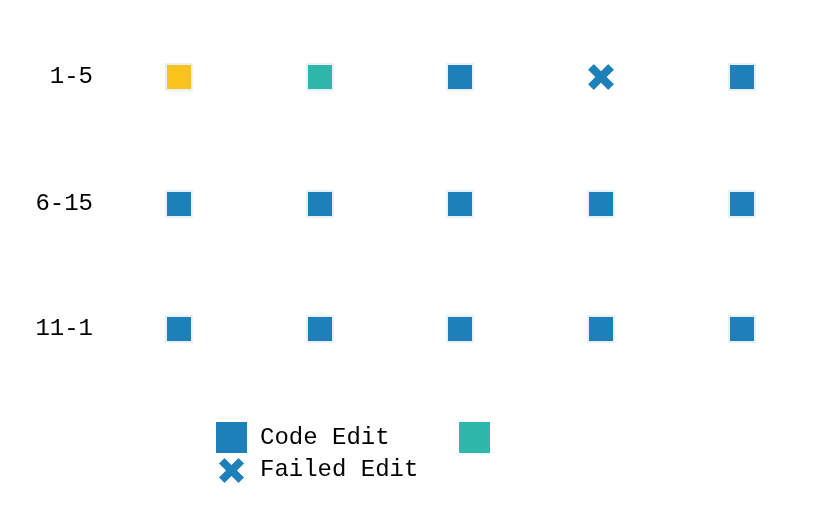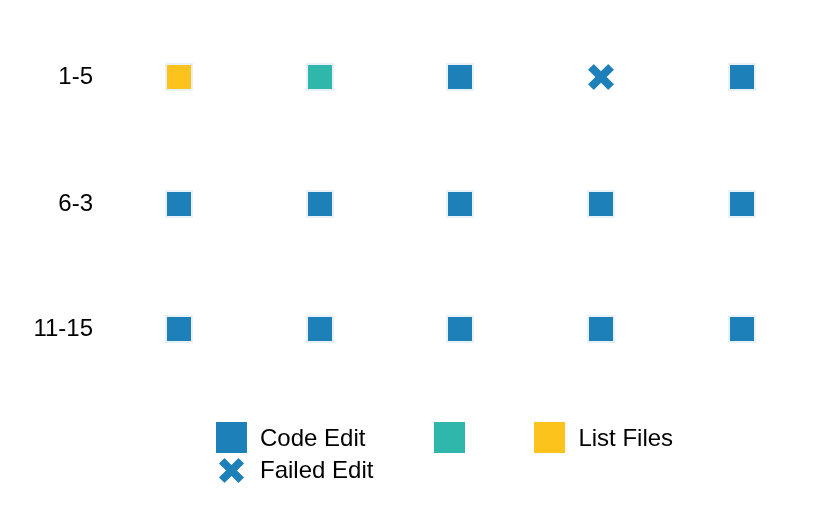--- a/index.html
+++ b/index.html
@@ -2,21 +2,21 @@
 <html><head>
 <meta charset="utf-8">
 <style>
   html, body { margin: 0; padding: 0; background: #ffffff; }
   .figure {
     position: relative;
     width: 825px;
     height: 516px;
     background: #ffffff;
     overflow: hidden;
-    font-family: Liberation Sans, sans-serif;
+    font-family: Liberation Mono, monospace;
   }
   .plot { position: absolute; inset: 0; }
   .tick-label {
     position: absolute;
     left: 0;
     width: 93px;
     text-align: right;
     font-size: 24px;
     color: #000000;
     transform: translateY(-52%);
@@ -67,37 +67,37 @@
       <div class="plot-mark" style="left: 601px; top: 77px;">
         <div class="xmark">
           <svg width="32" height="32" viewBox="0 0 32 32">
             <polygon points="8.79,2 16,9.21 23.21,2 30,8.79 22.79,16 30,23.21 23.21,30 16,22.79 8.79,30 2,23.21 9.21,16 2,8.79" fill="#1E80B9" stroke="#ffffff" stroke-width="1.6"></polygon>
           </svg>
         </div>
       </div>
       <div class="plot-mark" style="left: 742px; top: 77px;">
         <div class="sq halo" style="width: 24px; height: 24px; background: rgb(30, 128, 185);"></div>
       </div>
-      <div class="tick-label" style="top: 204px;">6-3</div>
+      <div class="tick-label" style="top: 204px;">6-15</div>
       <div class="plot-mark" style="left: 179px; top: 204px;">
         <div class="sq halo" style="width: 24px; height: 24px; background: rgb(30, 128, 185);"></div>
       </div>
       <div class="plot-mark" style="left: 320px; top: 204px;">
         <div class="sq halo" style="width: 24px; height: 24px; background: rgb(30, 128, 185);"></div>
       </div>
       <div class="plot-mark" style="left: 460px; top: 204px;">
         <div class="sq halo" style="width: 24px; height: 24px; background: rgb(30, 128, 185);"></div>
       </div>
       <div class="plot-mark" style="left: 601px; top: 204px;">
         <div class="sq halo" style="width: 24px; height: 24px; background: rgb(30, 128, 185);"></div>
       </div>
       <div class="plot-mark" style="left: 742px; top: 204px;">
         <div class="sq halo" style="width: 24px; height: 24px; background: rgb(30, 128, 185);"></div>
       </div>
-      <div class="tick-label" style="top: 329px;">11-15</div>
+      <div class="tick-label" style="top: 329px;">11-1</div>
       <div class="plot-mark" style="left: 179px; top: 329px;">
         <div class="sq halo" style="width: 24px; height: 24px; background: rgb(30, 128, 185);"></div>
       </div>
       <div class="plot-mark" style="left: 320px; top: 329px;">
         <div class="sq halo" style="width: 24px; height: 24px; background: rgb(30, 128, 185);"></div>
       </div>
       <div class="plot-mark" style="left: 460px; top: 329px;">
         <div class="sq halo" style="width: 24px; height: 24px; background: rgb(30, 128, 185);"></div>
       </div>
       <div class="plot-mark" style="left: 601px; top: 329px;">
@@ -109,24 +109,20 @@
     </div>
   <div class="legend" id="legend">
       <div class="legend-row">
         <div class="legend-entry">
           <div class="sq" style="width: 31px; height: 31px; background: rgb(30, 128, 185);"></div>
           <span class="legend-label">Code Edit</span>
         </div>
         <div class="legend-entry">
           <div class="sq" style="width: 31px; height: 31px; background: rgb(47, 183, 172);"></div>
         </div>
-        <div class="legend-entry">
-          <div class="sq" style="width: 31px; height: 31px; background: rgb(253, 195, 29);"></div>
-          <span class="legend-label">List Files</span>
-        </div>
       </div>
       <div class="legend-row">
         <div class="legend-entry">
           <div class="xmark">
             <svg width="31" height="31" viewBox="0 0 32 32">
               <polygon points="8.79,2 16,9.21 23.21,2 30,8.79 22.79,16 30,23.21 23.21,30 16,22.79 8.79,30 2,23.21 9.21,16 2,8.79" fill="#1E80B9" stroke="#ffffff" stroke-width="1.6"></polygon>
             </svg>
           </div>
           <span class="legend-label">Failed Edit</span>
         </div>

